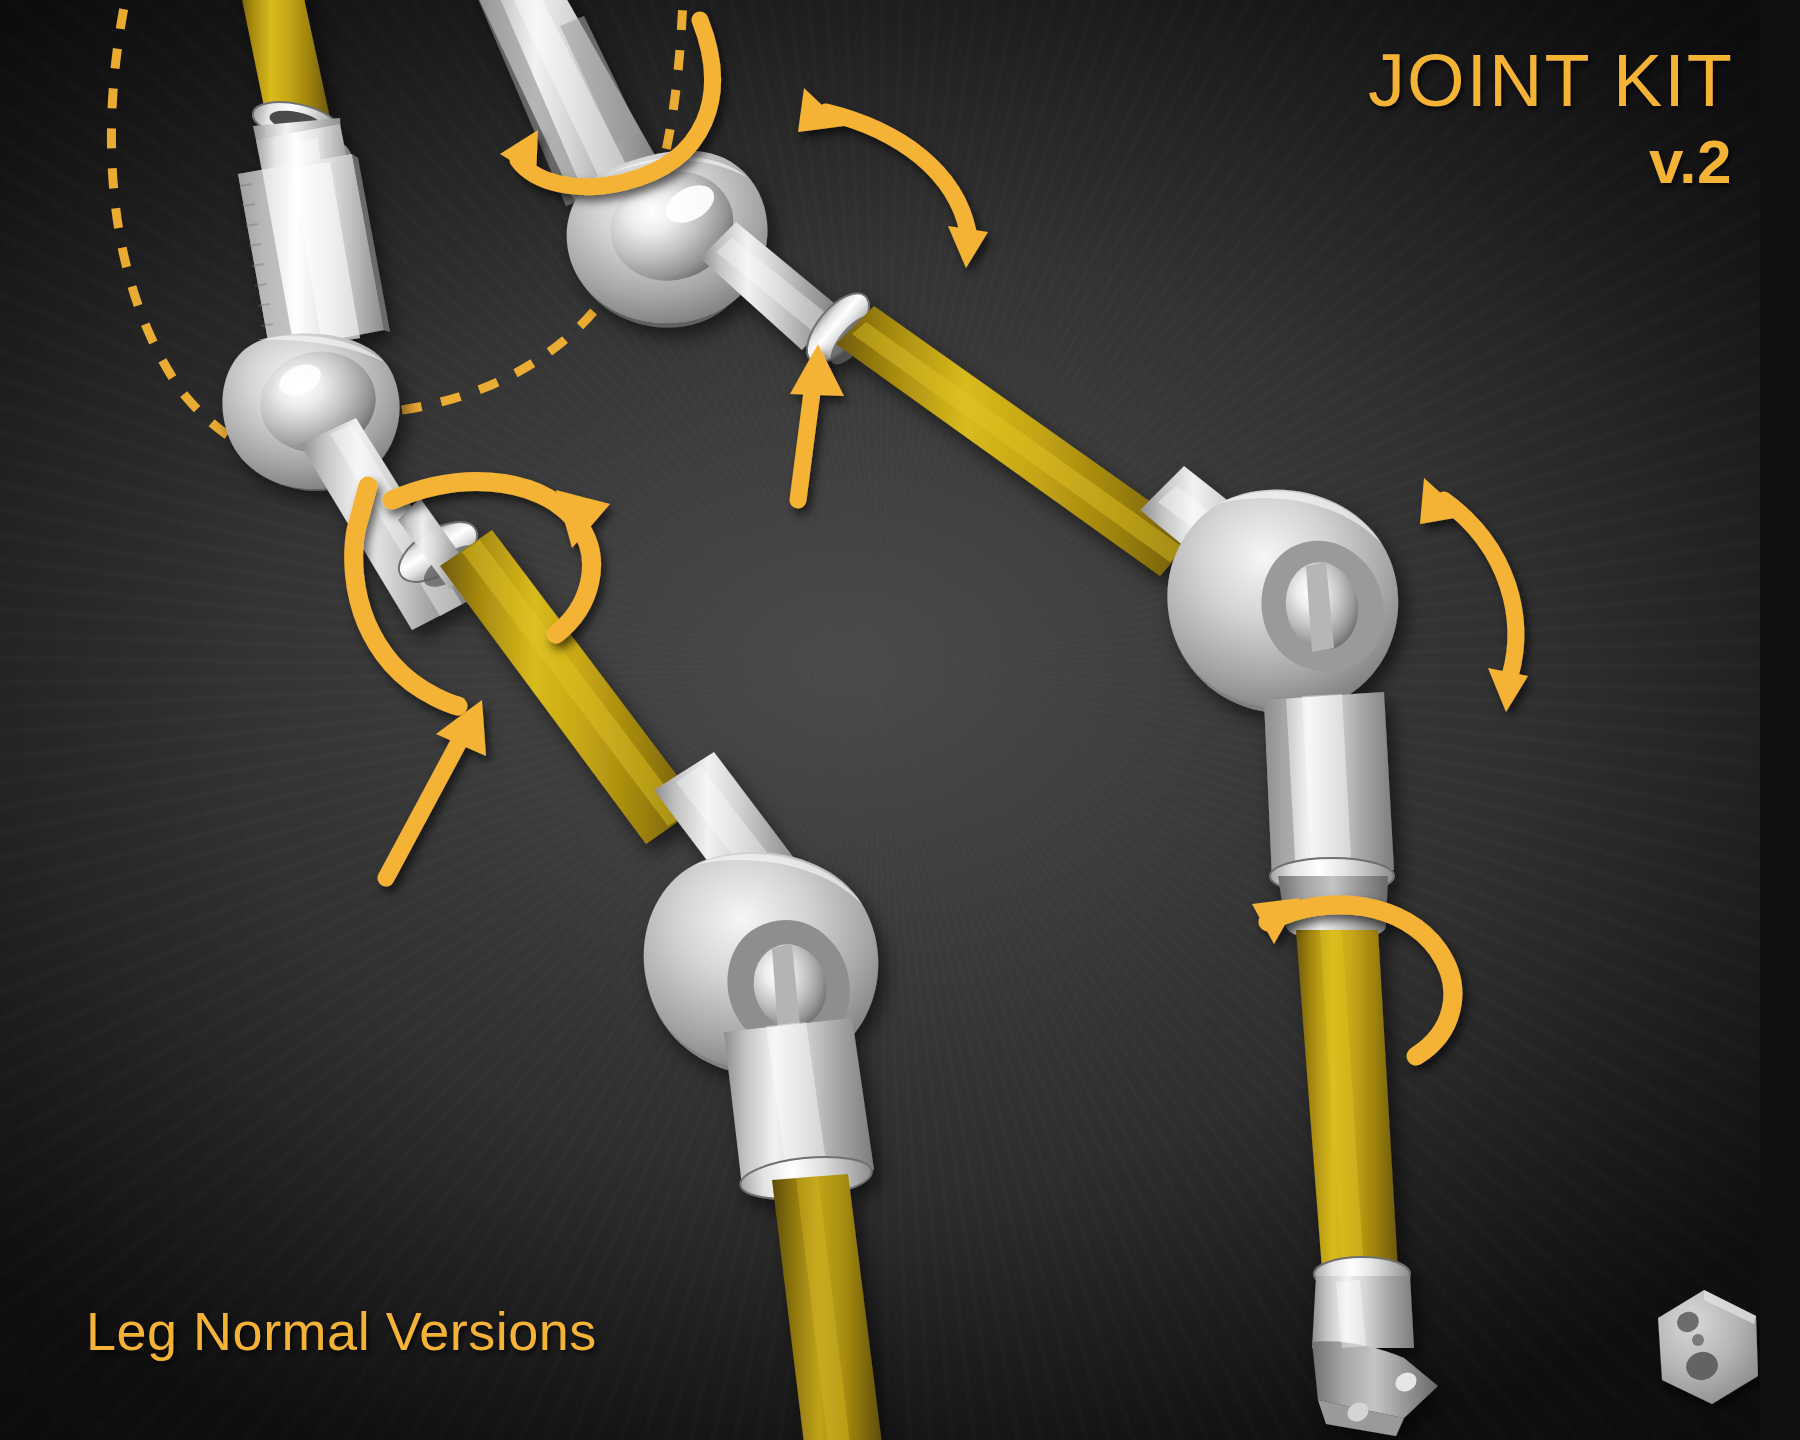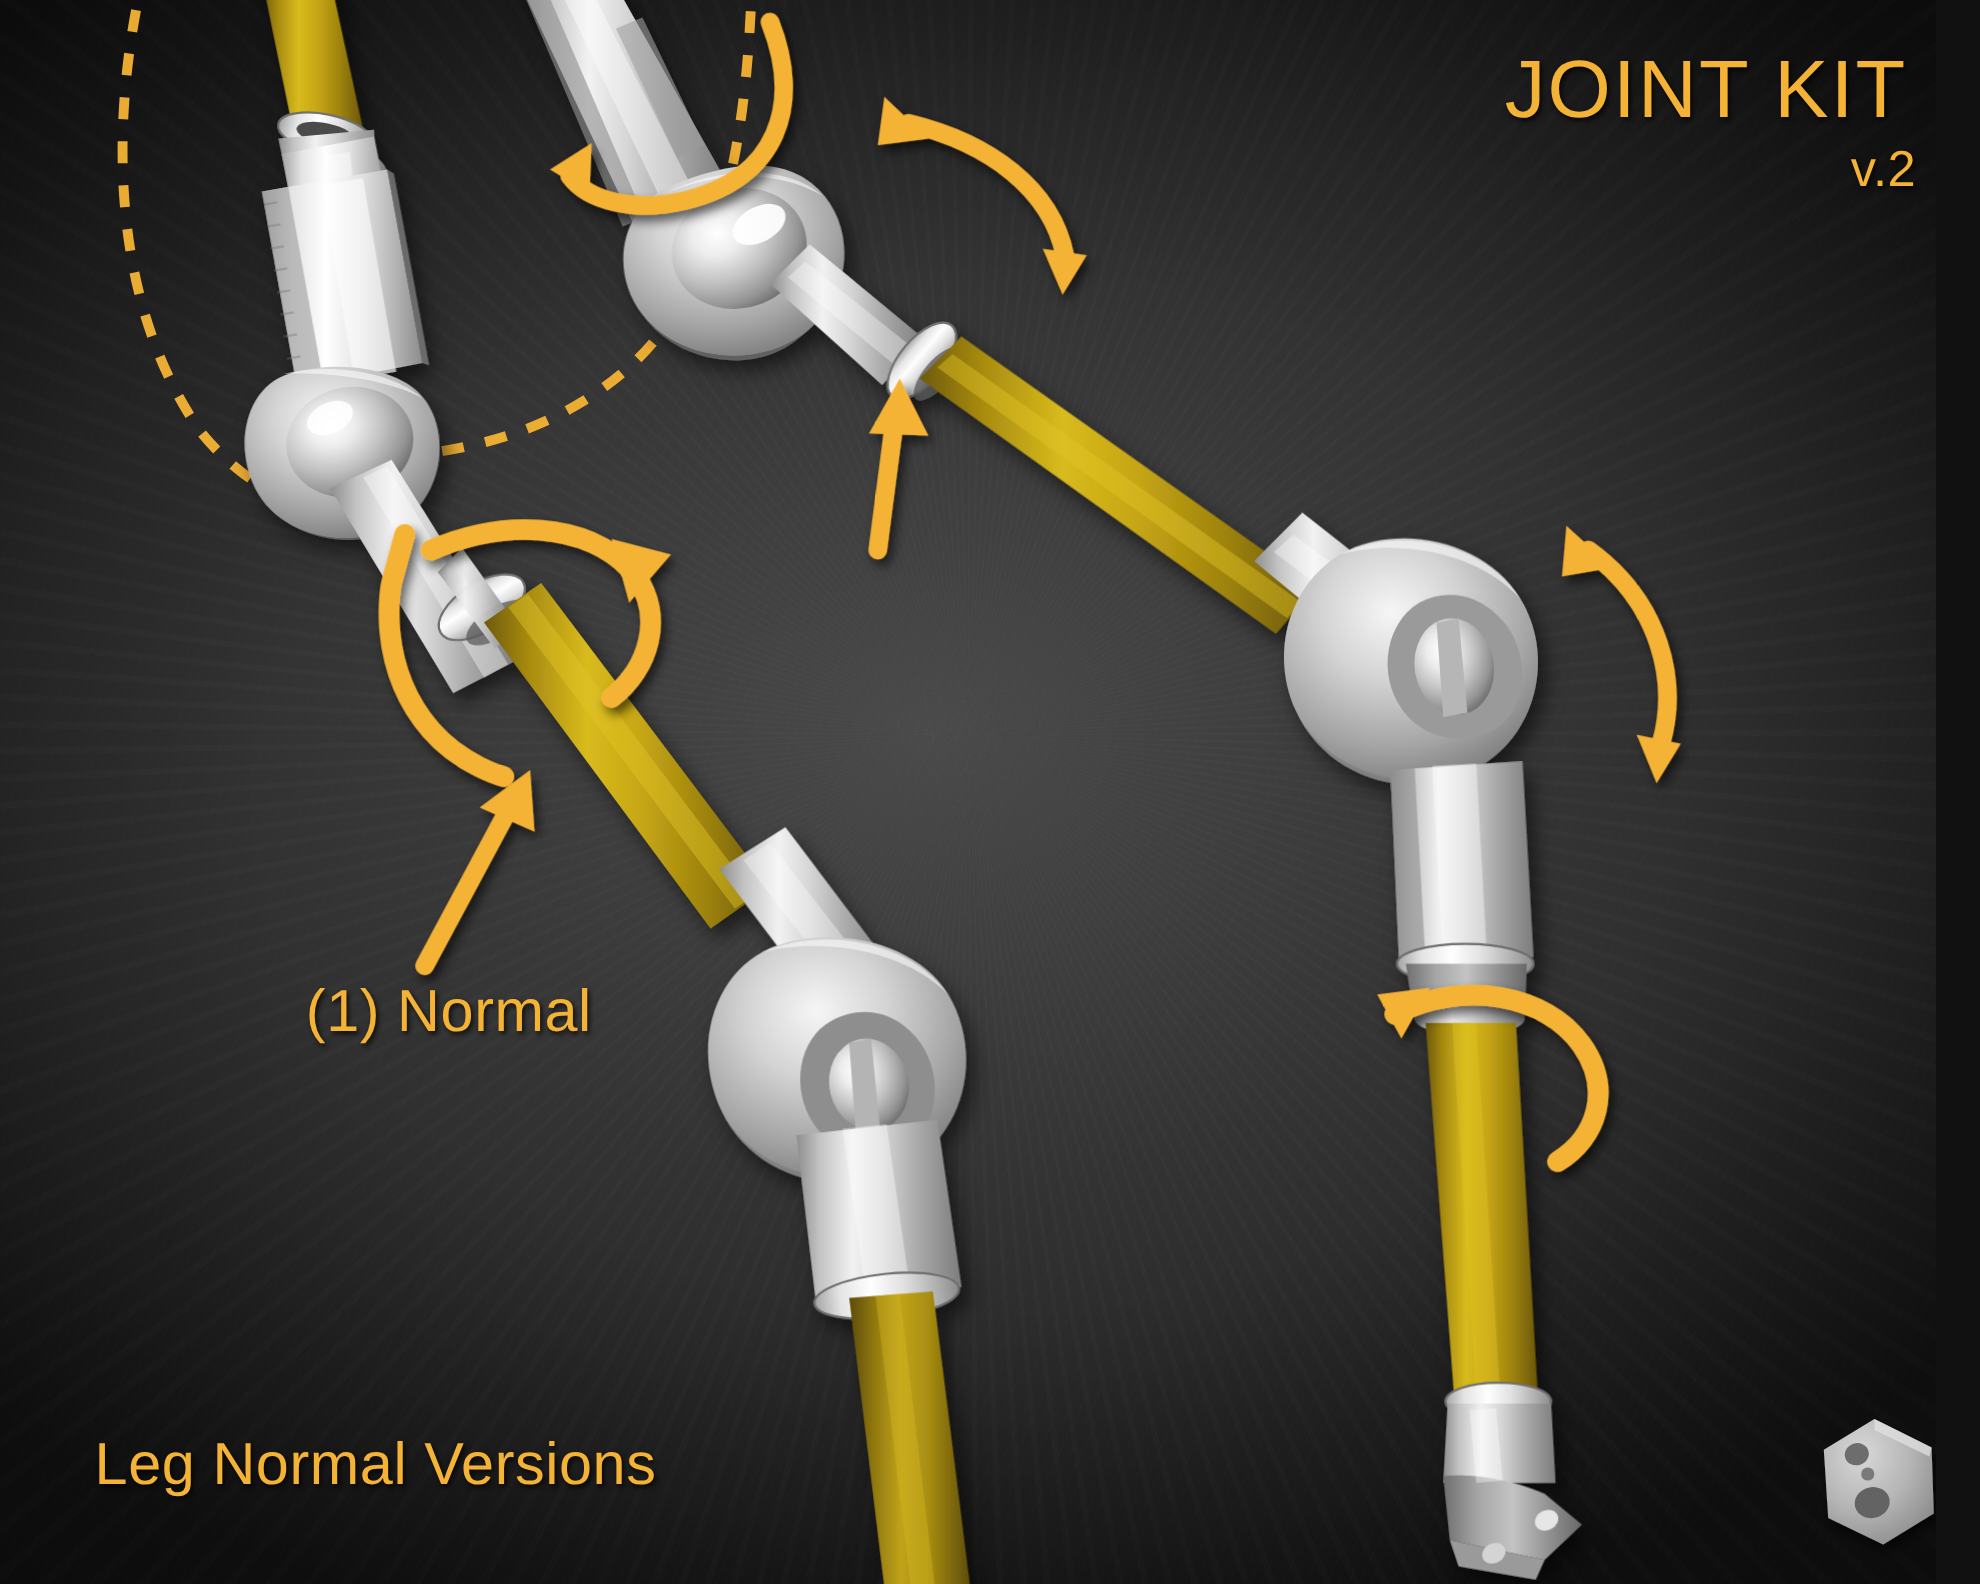--- a/index.html
+++ b/index.html
@@ -63,24 +63,24 @@
     letter-spacing: .5px;
   }
   #title-main {
     right: 26px;
     top: 38px;
     font-size: 74px;
     font-weight: 400;
     letter-spacing: 2px;
   }
   #title-version {
-    right: 18px;
+    right: 28px;
     top: 126px;
-    font-size: 46px;
-    font-weight: 400;
+    font-size: 62px;
+    font-weight: 700;
   }
   #label-normal {
     left: 278px;
     top: 888px;
     font-size: 54px;
   }
   #label-simple {
     left: 650px;
     top: 518px;
     font-size: 54px;
@@ -403,18 +403,17 @@
       <ellipse cx="1702" cy="1366" rx="16" ry="14" transform="rotate(-14 1702 1366)" fill="#636363"></ellipse>
       <path d="M 1704 1290 L 1756 1316 L 1754 1324 L 1704 1300 Z" fill="#e4e4e4" opacity=".7"></path>
     </g>
 
   </svg>
 
   <div class="txt" id="title-main">JOINT KIT</div>
 
   <div class="txt" id="title-version">v.2</div>
 
-  <div class="txt" id="label-normal">(1) Normal</div>
 
 
   <div class="txt" id="footer-caption">Leg Normal Versions</div>
 
 </div>
 
 </body></html>

